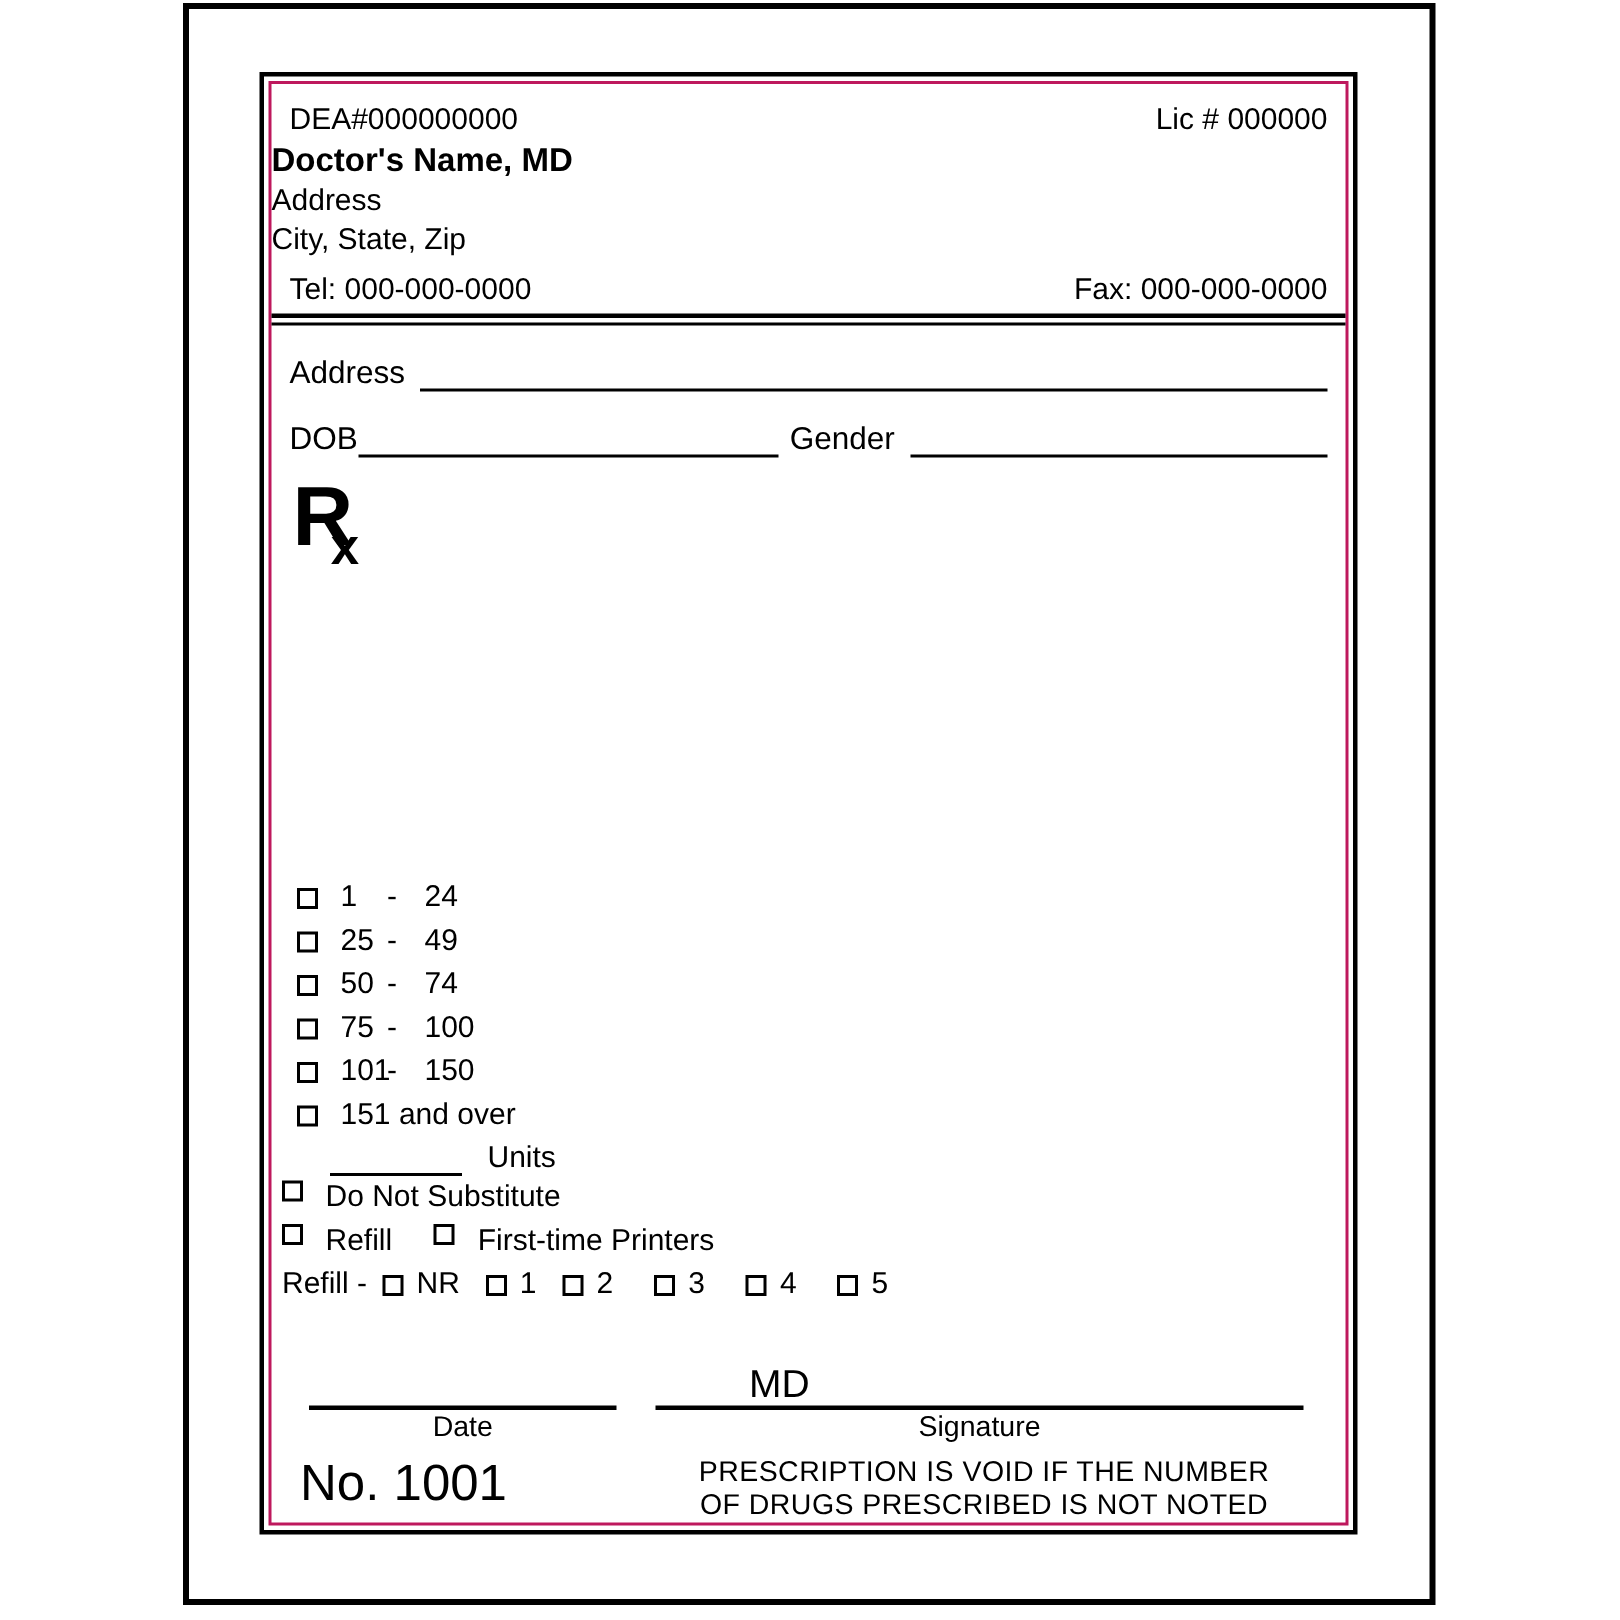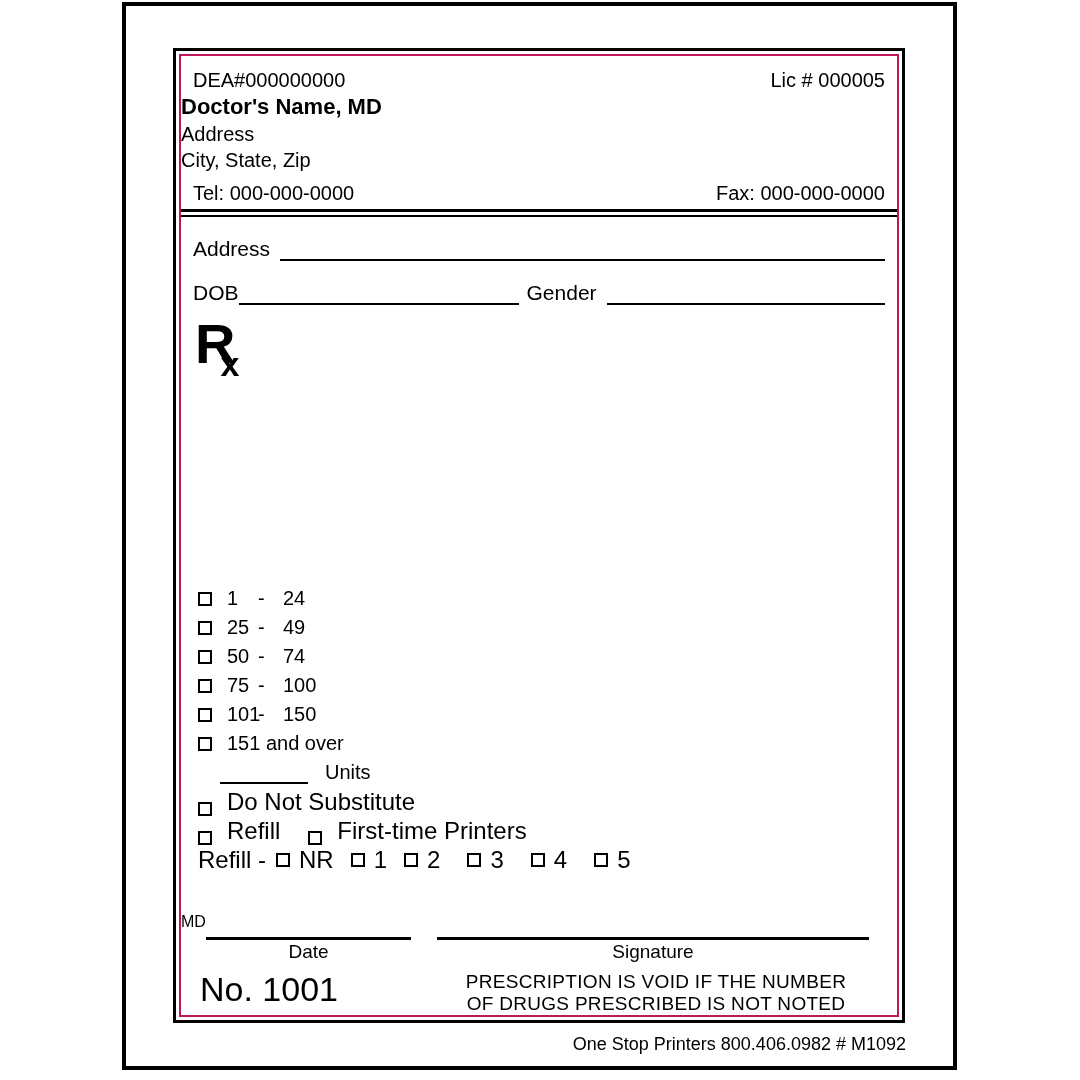--- a/index.html
+++ b/index.html
@@ -63,29 +63,29 @@
   
   .qrow { display:flex; align-items:center; height:29px;
           padding-left:17px; font-size:20px; }
   .cb { width:14px; height:14px; border:2px solid #000; flex:none;
         margin-right:15px; background:#fff; }
   .qa { display:inline-block; width:31px; white-space:nowrap; }
   .qsep { display:inline-block; width:25px; }
   .units-row { display:flex; align-items:center; height:29px;
                padding-left:39px; font-size:20px; }
   .units-line { width:88px; height:22px; border-bottom:2px solid #000; margin-right:17px; }
-  .optrow { display:flex; align-items:flex-end; height:29px;
-            padding-left:17px; font-size:24px; }
+  .optrow { display:flex; align-items:flex-start; height:29px;
+            padding-left:7px; font-size:20px; }
   .opt-gap { margin-left:28px; }
   .rgroup { display:flex; align-items:center; margin-left:17px; }
   .rgroup .cb { margin-right:9px; }
   .rprefix { white-space:nowrap; }
 
   
-  .md-row { text-align:left; padding-right:39px; font-size:16px;
+  .md-row { text-align:center; padding-right:39px; font-size:26px;
             line-height:24px; margin-top:36px; }
   .sig-lines { display:flex; padding:0 28px 0 25px; margin-top:3px; }
   .date-col { width:205px; }
   .sig-col { flex:1; margin-left:26px; }
   .sline { border-top:3px solid #000; height:3px; }
   .sig-labels { display:flex; padding:0 28px 0 25px; font-size:19px; line-height:24px; }
   .sig-labels .date-col, .sig-labels .sig-col { text-align:center; }
 
   .bottom-row { display:flex; align-items:flex-start; margin-top:5px;
                 padding:0 10px 0 19px; }
@@ -100,21 +100,21 @@
 </head>
 <body>
 
 <div class="frame">
 
   <div class="pad">
     <div class="pad-inner">
 
       <div class="hdr-split">
         <span>DEA#000000000</span>
-        <span>Lic # 000005</span>
+        <span>Lic # 000000</span>
       </div>
       <div class="hdr-center doctor-name">Doctor's Name, MD</div>
       <div class="hdr-center">Address</div>
       <div class="hdr-center">City, State, Zip</div>
       <div class="hdr-split telfax">
         <span>Tel: 000-000-0000</span>
         <span>Fax: 000-000-0000</span>
       </div>
       <div class="rule-double"></div>
 
@@ -228,14 +228,13 @@
         <span class="serial">No. 1001</span>
         <span class="void">
           <span>PRESCRIPTION IS VOID IF THE NUMBER</span><br>
           <span>OF DRUGS PRESCRIBED IS NOT NOTED</span>
         </span>
       </div>
 
     </div>
   </div>
 
-  <div class="printer-credit">One Stop Printers 800.406.0982 # M1092</div>
 </div>
 
 </body></html>

